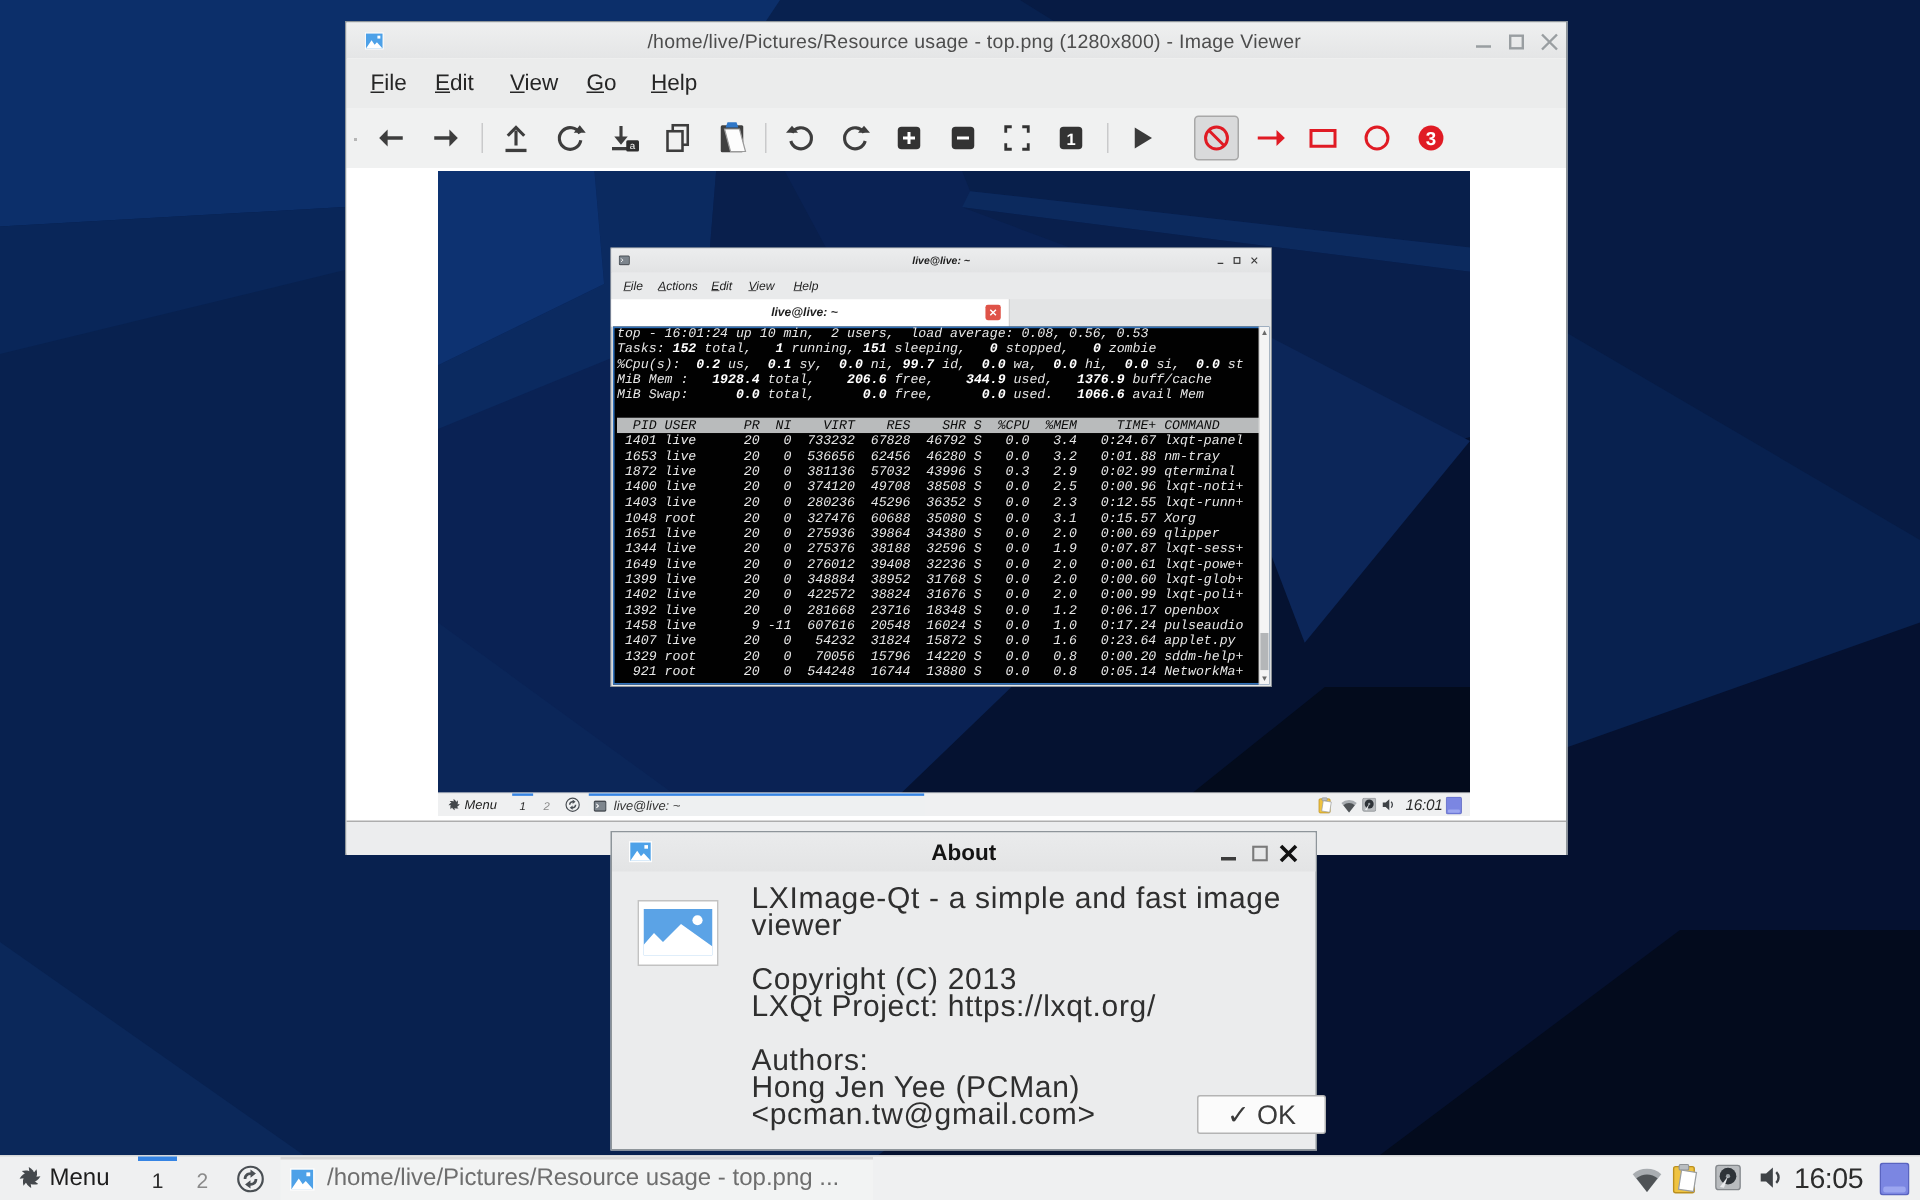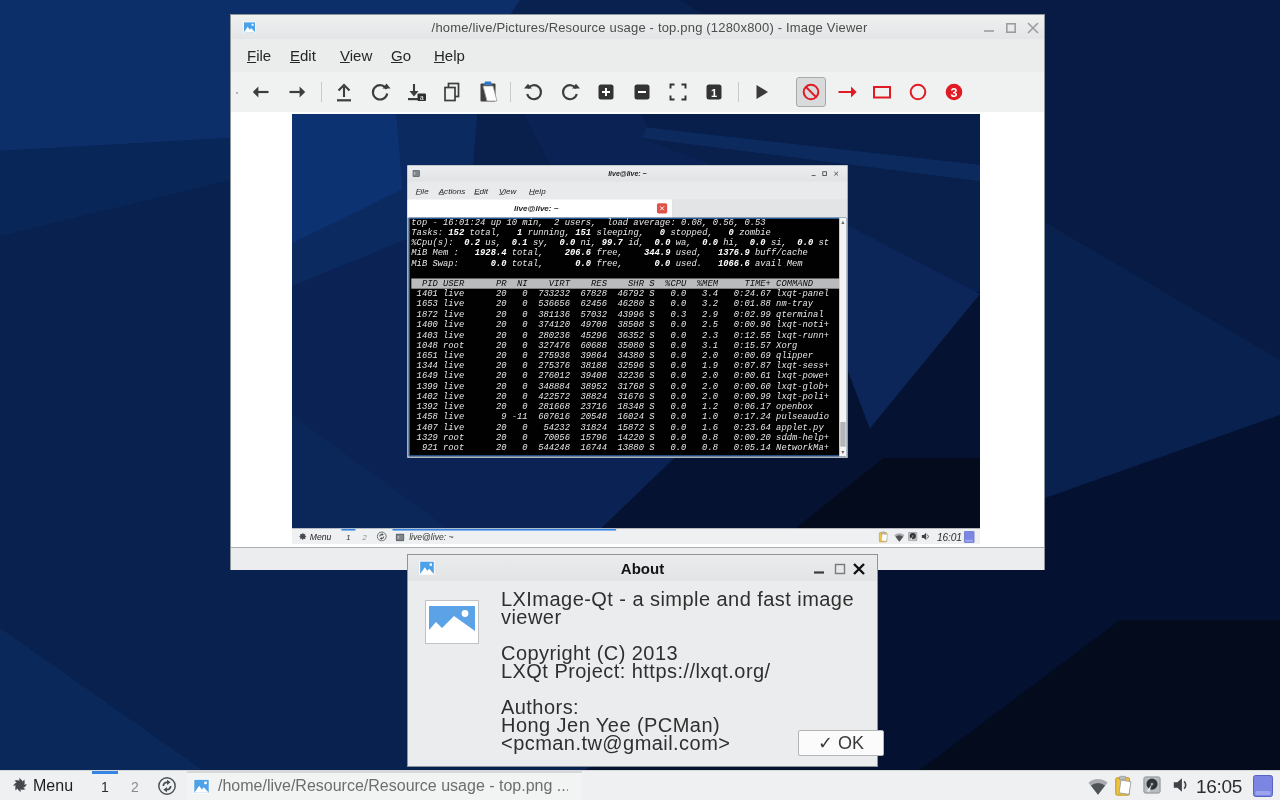--- a/index.html
+++ b/index.html
@@ -424,21 +424,21 @@
   <span class="mtext">Menu</span>
   <div class="ws1">1</div>
   <span class="ws2">2</span>
   <svg class="abs" style="left:157px;top:5px" width="20" height="20">
       <use href="#circswirl"></use>
     </svg>
   <div class="task">
     <svg class="abs" style="left:6px;top:5px" width="17" height="17">
         <use href="#imgicon"></use>
       </svg>
-    <span class="label">/home/live/Resource/Resource usage - top.png ...</span>
+    <span class="label">/home/live/Pictures/Resource usage - top.png ...</span>
   </div>
   <svg class="icon16" style="left:1088px;top:5px" width="20" height="20">
       <use href="#wifiicon"></use>
     </svg>
   <svg class="icon16" style="left:1113px;top:4px" width="22" height="22">
       <use href="#clipicon"></use>
     </svg>
   <svg class="icon16" style="left:1143px;top:5px" width="18" height="18">
       <use href="#diskicon"></use>
     </svg>

